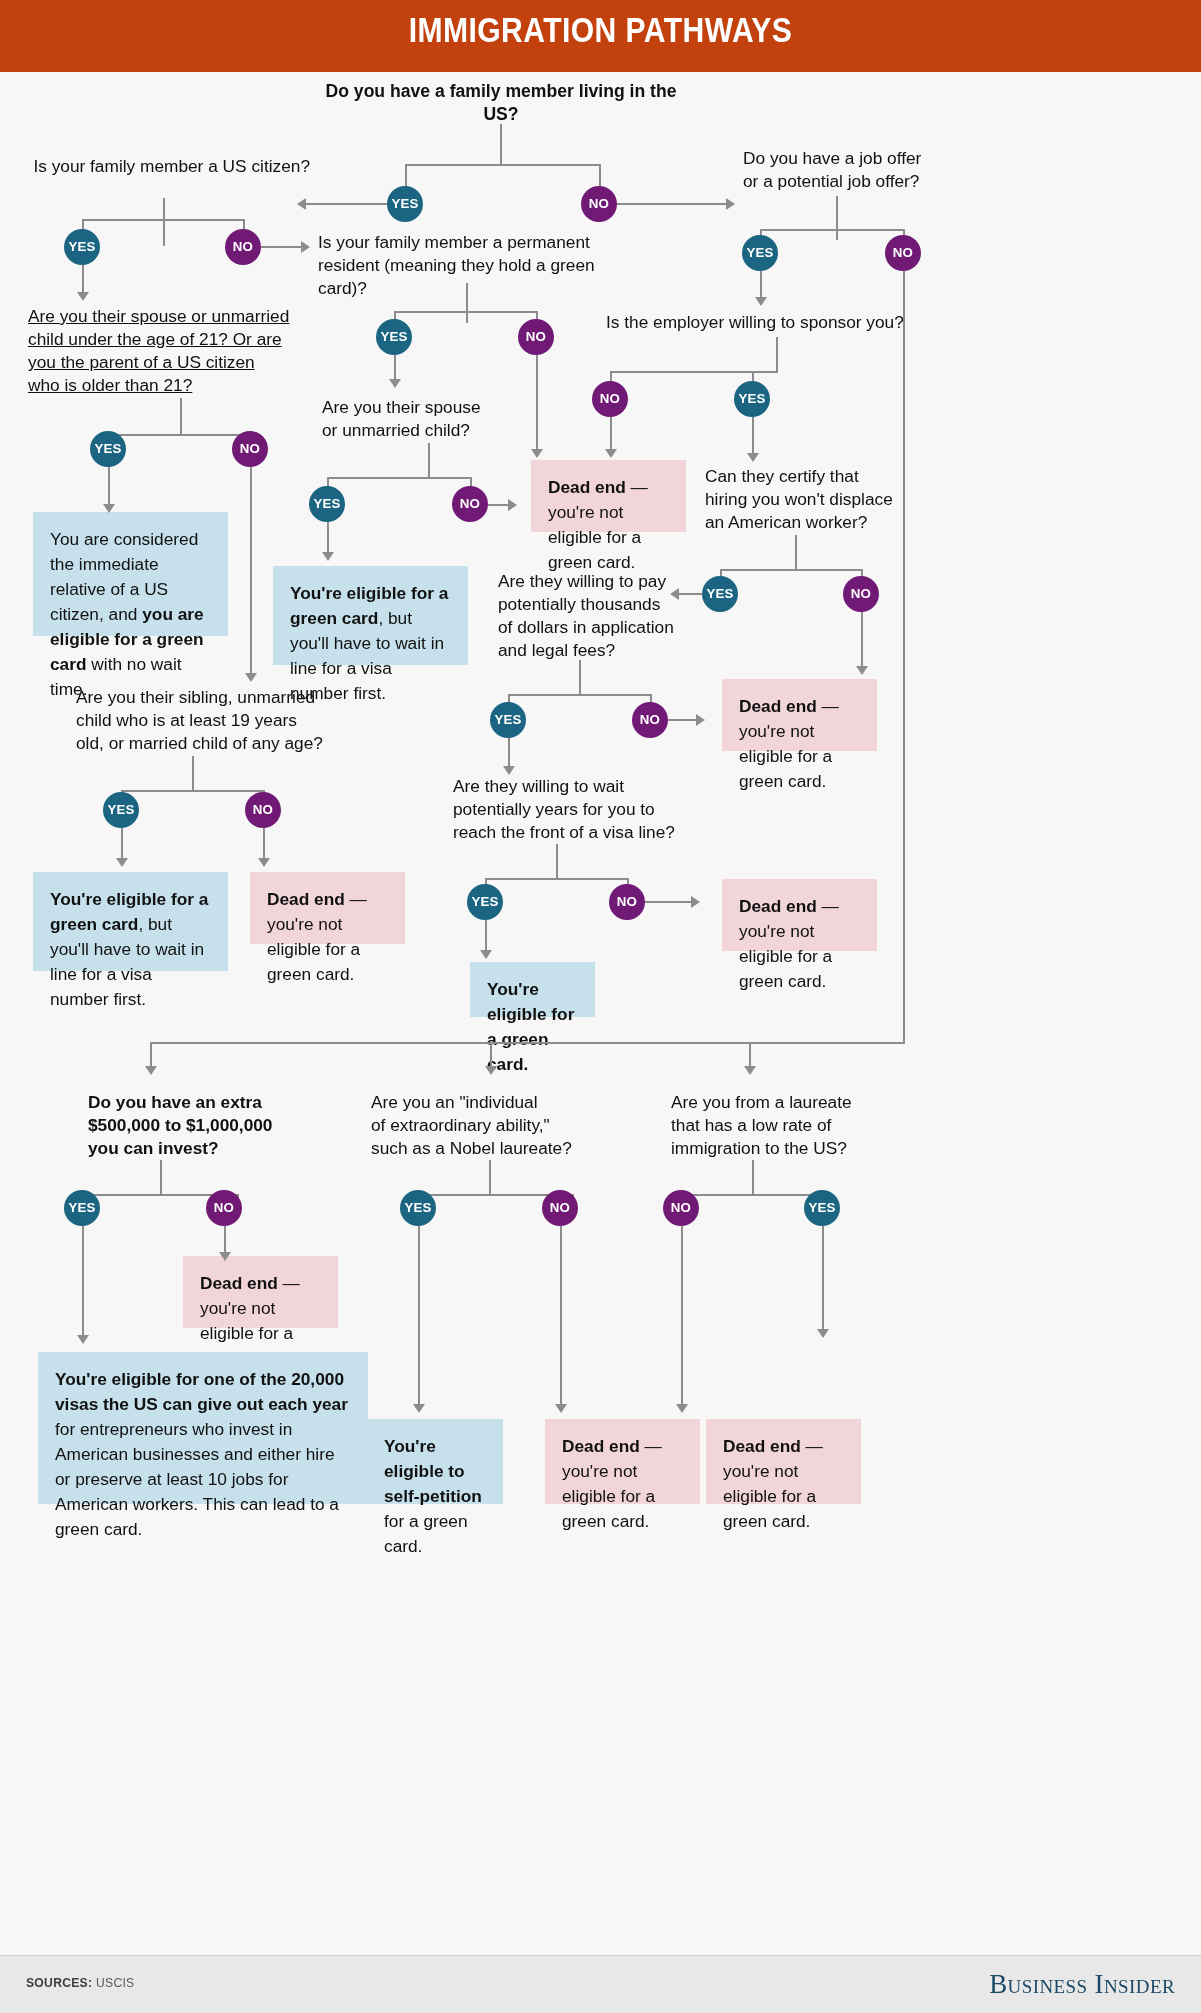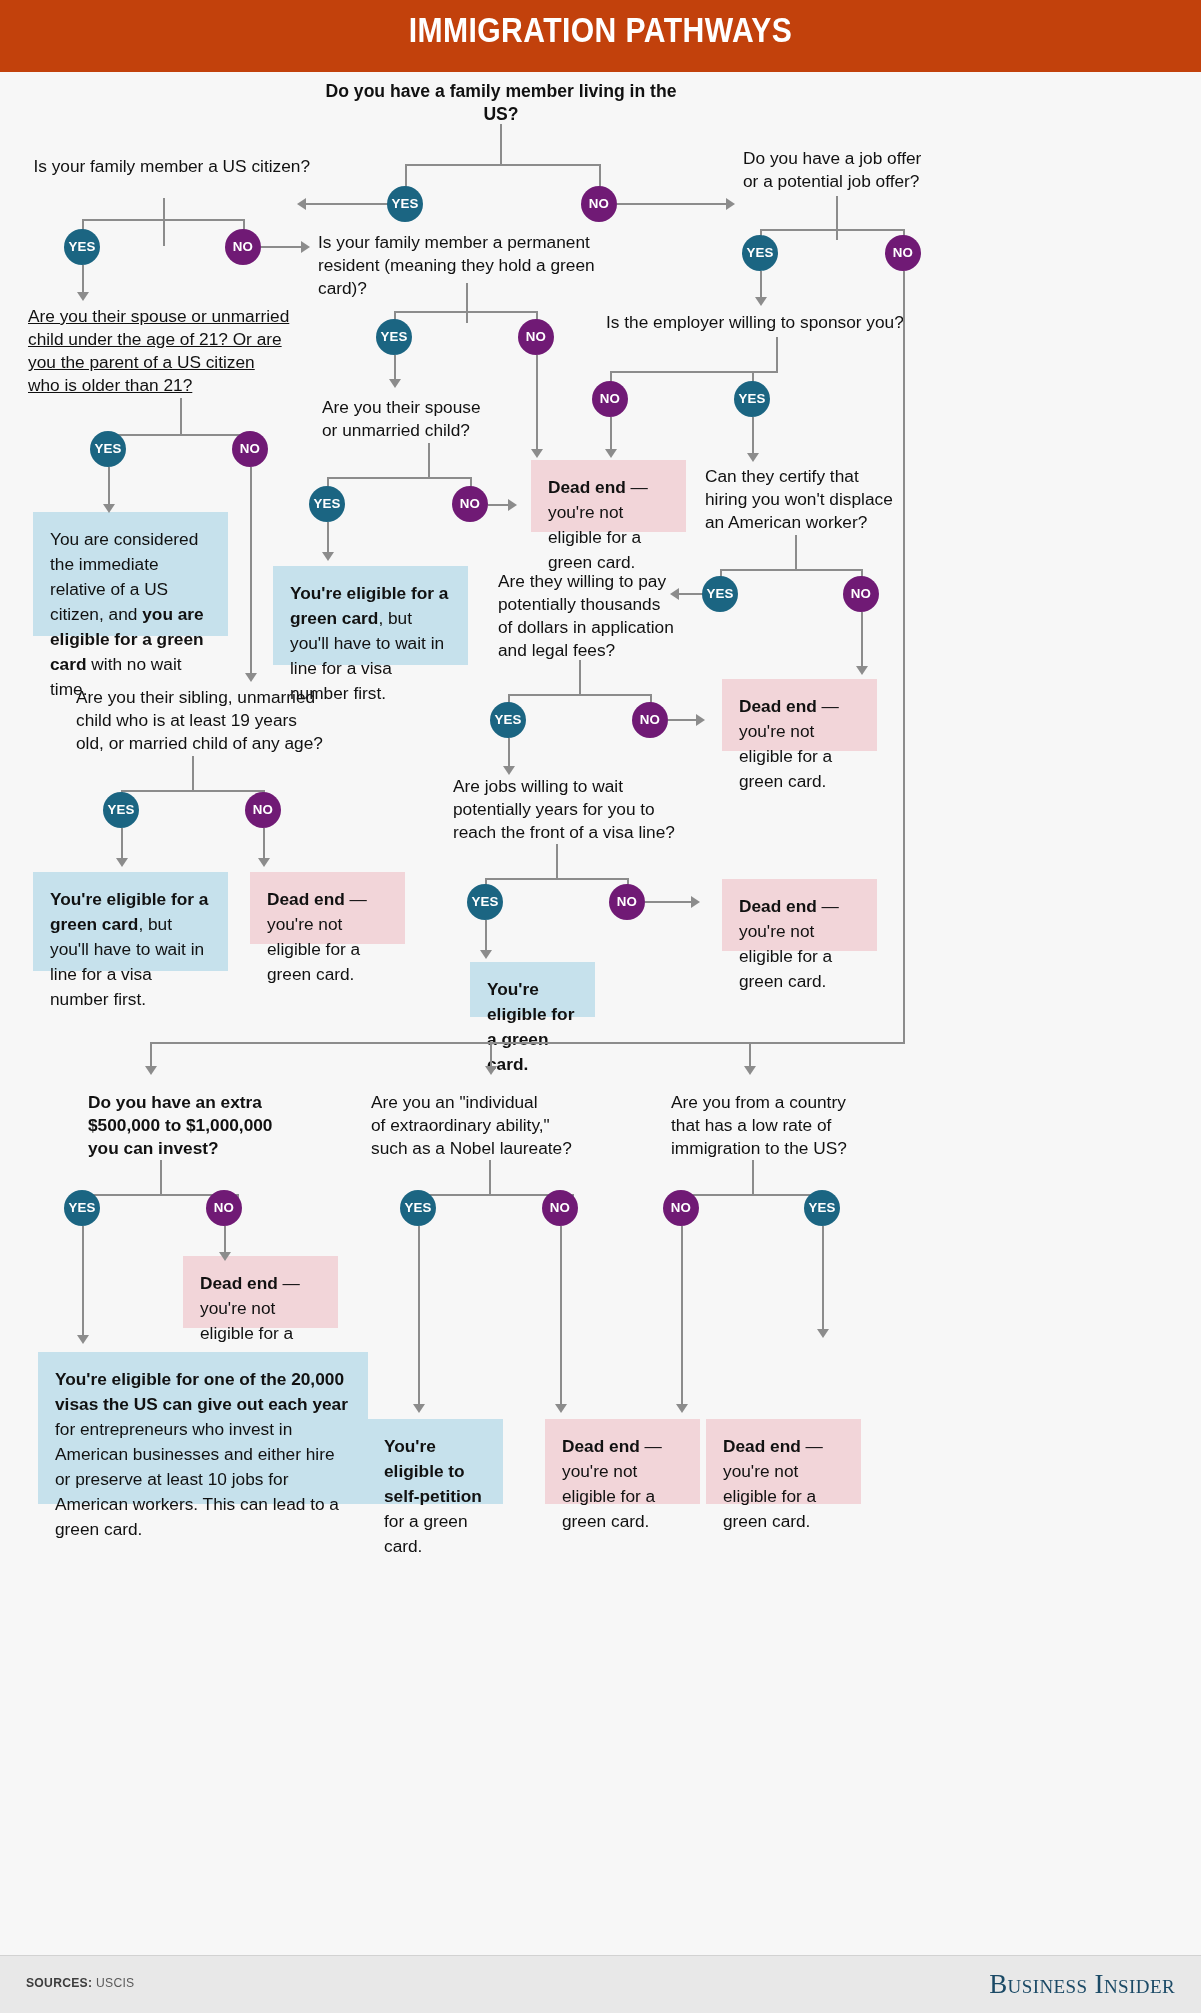--- a/index.html
+++ b/index.html
@@ -306,21 +306,21 @@
   <div class="ln v" style="left:650px; top:694px; height:12px;"></div>
 
   <div class="pill yes" style="left:490px; top:702px;">YES</div>
   <div class="pill no" style="left:632px; top:702px;">NO</div>
 
   <div class="ln h" style="left:668px; top:719px; width:30px;"></div>
   <div class="ah right" style="left:696px; top:714px;"></div>
 
   <div class="ln v" style="left:508px; top:738px; height:30px;"></div>
   <div class="ah down" style="left:503px; top:766px;"></div>
-  <div class="q" style="left:453px; top:775px; width:245px;">Are jobs willing to wait
+  <div class="q" style="left:453px; top:775px; width:245px;">Are they willing to wait
 potentially years for you to
 reach the front of a visa line?</div>
 
   <div class="ln v" style="left:556px; top:844px; height:36px;"></div>
   <div class="ln h" style="left:485px; top:878px; width:144px;"></div>
   <div class="ln v" style="left:485px; top:878px; height:12px;"></div>
   <div class="ln v" style="left:627px; top:878px; height:12px;"></div>
 
   <div class="pill yes" style="left:467px; top:884px;">YES</div>
   <div class="pill no" style="left:609px; top:884px;">NO</div>
@@ -340,21 +340,21 @@
   <div class="ah down" style="left:485px; top:1066px;"></div>
   <div class="ln v" style="left:749px; top:1042px; height:26px;"></div>
   <div class="ah down" style="left:744px; top:1066px;"></div>
 
   <div class="q" style="left:88px; top:1091px; width:230px;font-weight:bold;">Do you have an extra
 $500,000 to $1,000,000
 you can invest?</div>
   <div class="q" style="left:371px; top:1091px; width:230px;">Are you an "individual
 of extraordinary ability,"
 such as a Nobel laureate?</div>
-  <div class="q" style="left:671px; top:1091px; width:230px;">Are you from a country
+  <div class="q" style="left:671px; top:1091px; width:230px;">Are you from a laureate
 that has a low rate of
 immigration to the US?</div>
 
   <div class="ln v" style="left:160px; top:1160px; height:36px;"></div>
   <div class="ln h" style="left:82px; top:1194px; width:157px;"></div>
   <div class="ln v" style="left:82px; top:1194px; height:12px;"></div>
   <div class="ln v" style="left:237px; top:1194px; height:12px;"></div>
 
   <div class="pill yes" style="left:64px; top:1190px;">YES</div>
   <div class="pill no" style="left:206px; top:1190px;">NO</div>

